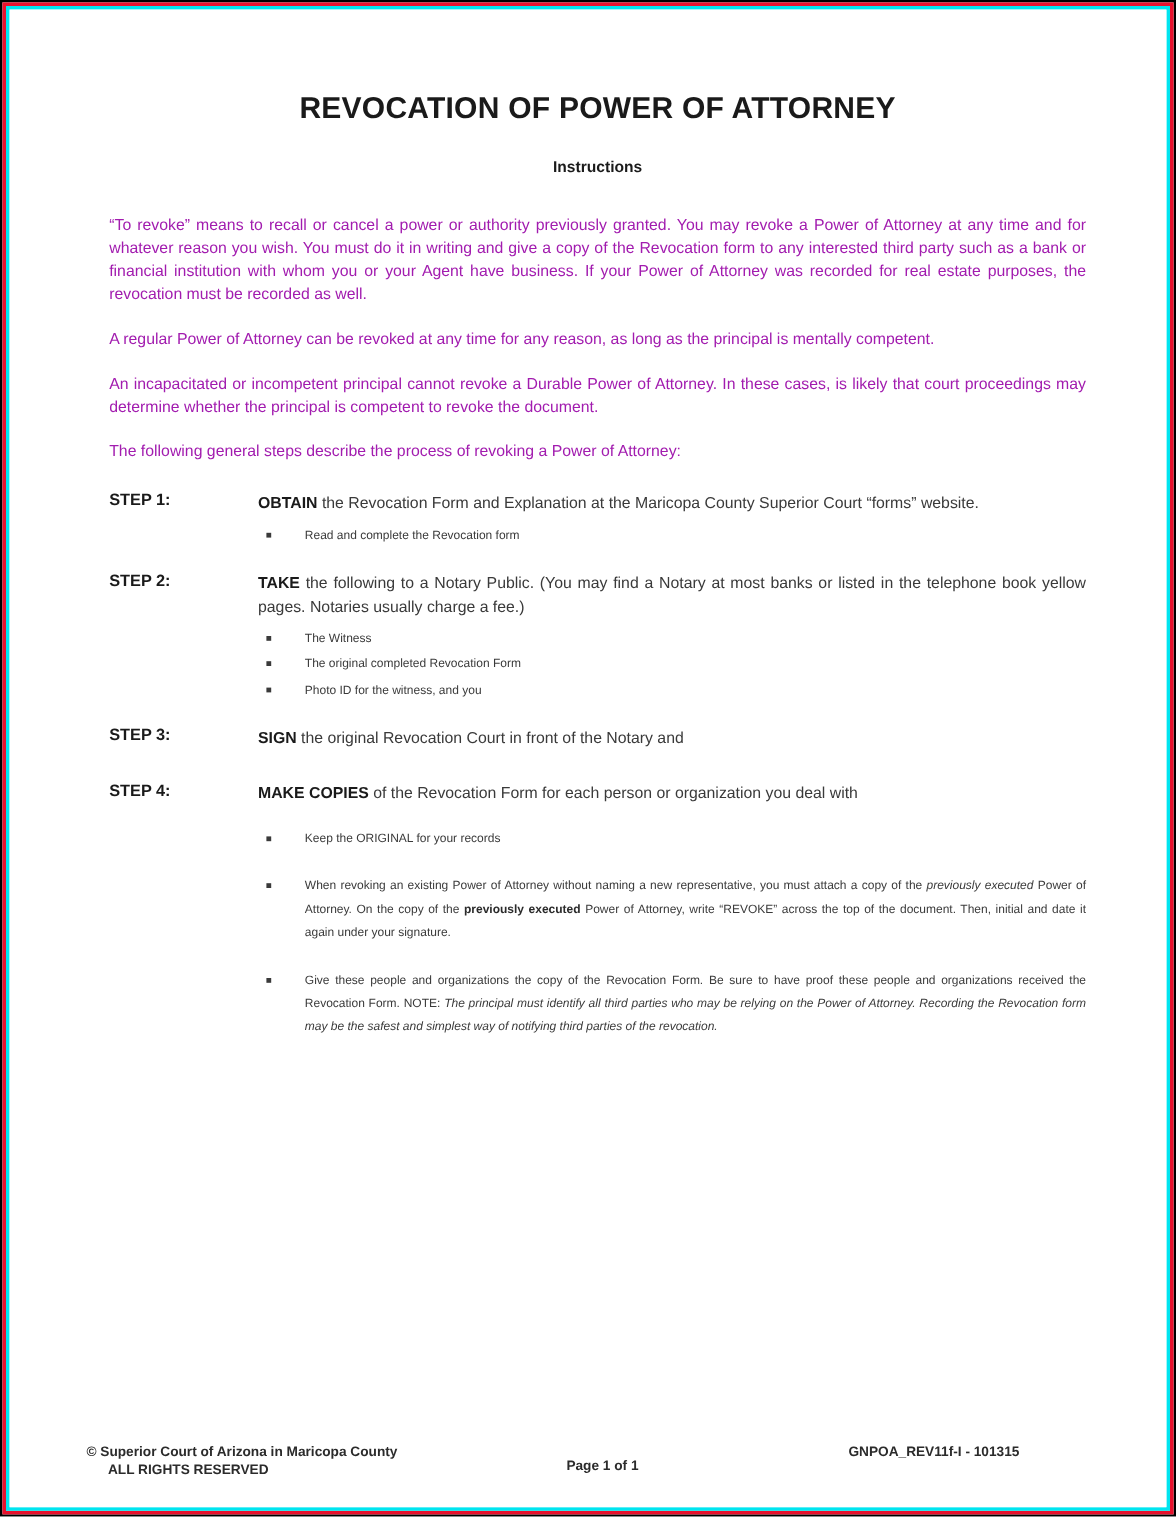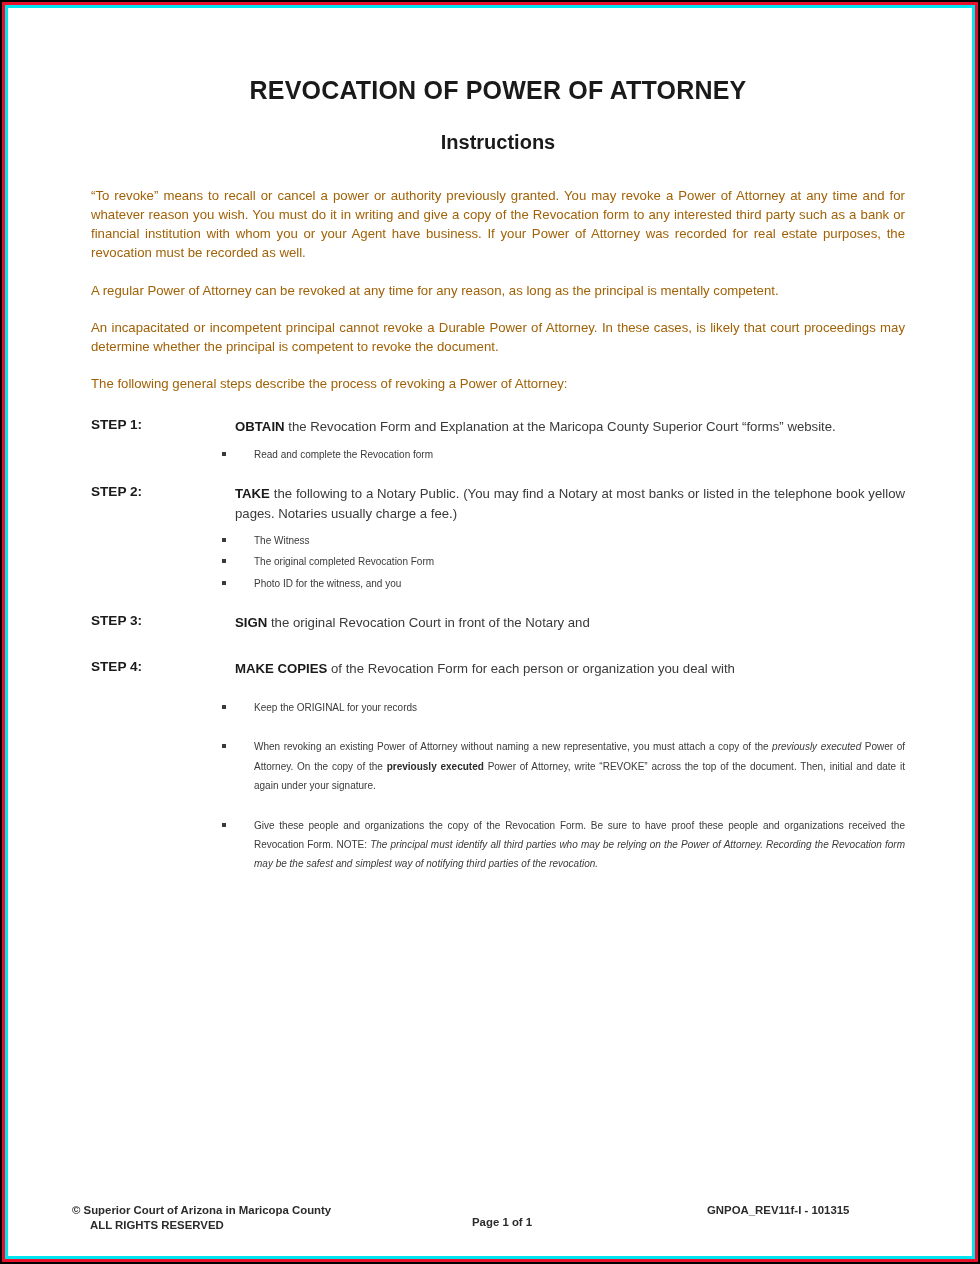--- a/index.html
+++ b/index.html
@@ -57,31 +57,31 @@
     text-align: center;
     font-size: 25px;
     font-weight: bold;
     letter-spacing: 0.2px;
     color: #1a1a1a;
     margin: 0 0 26px 0;
     line-height: 1.15;
   }
   .doc-subtitle {
     text-align: center;
-    font-size: 20px;
+    font-size: 13px;
     font-weight: bold;
     color: #1a1a1a;
     margin: 0 0 32px 0;
   }
   p.para {
     font-size: 13.2px;
     line-height: 19.2px;
     text-align: justify;
     margin: 0 0 18px 0;
-    color: #a16207;
+    color: #a21caf;
   }
   p.para.tight {
     margin-bottom: 16px;
   }
   .steps {
     margin-top: 24px;
   }
   .step-block {
     margin-bottom: 20px;
   }
@@ -95,21 +95,20 @@
     font-weight: bold;
     color: #1a1a1a;
     padding-top: 0px;
   }
   .step-body {
     flex: 1 1 auto;
     font-size: 13.2px;
     line-height: 19.4px;
     text-align: justify;
     color: #3a3a3a;
-    margin-left: 20px;
   }
   .step-body b {
     color: #1a1a1a;
   }
   ul.bullets {
     list-style: none;
     margin: 8px 0 0 0;
     padding: 0;
   }
   ul.bullets.spaced li {

